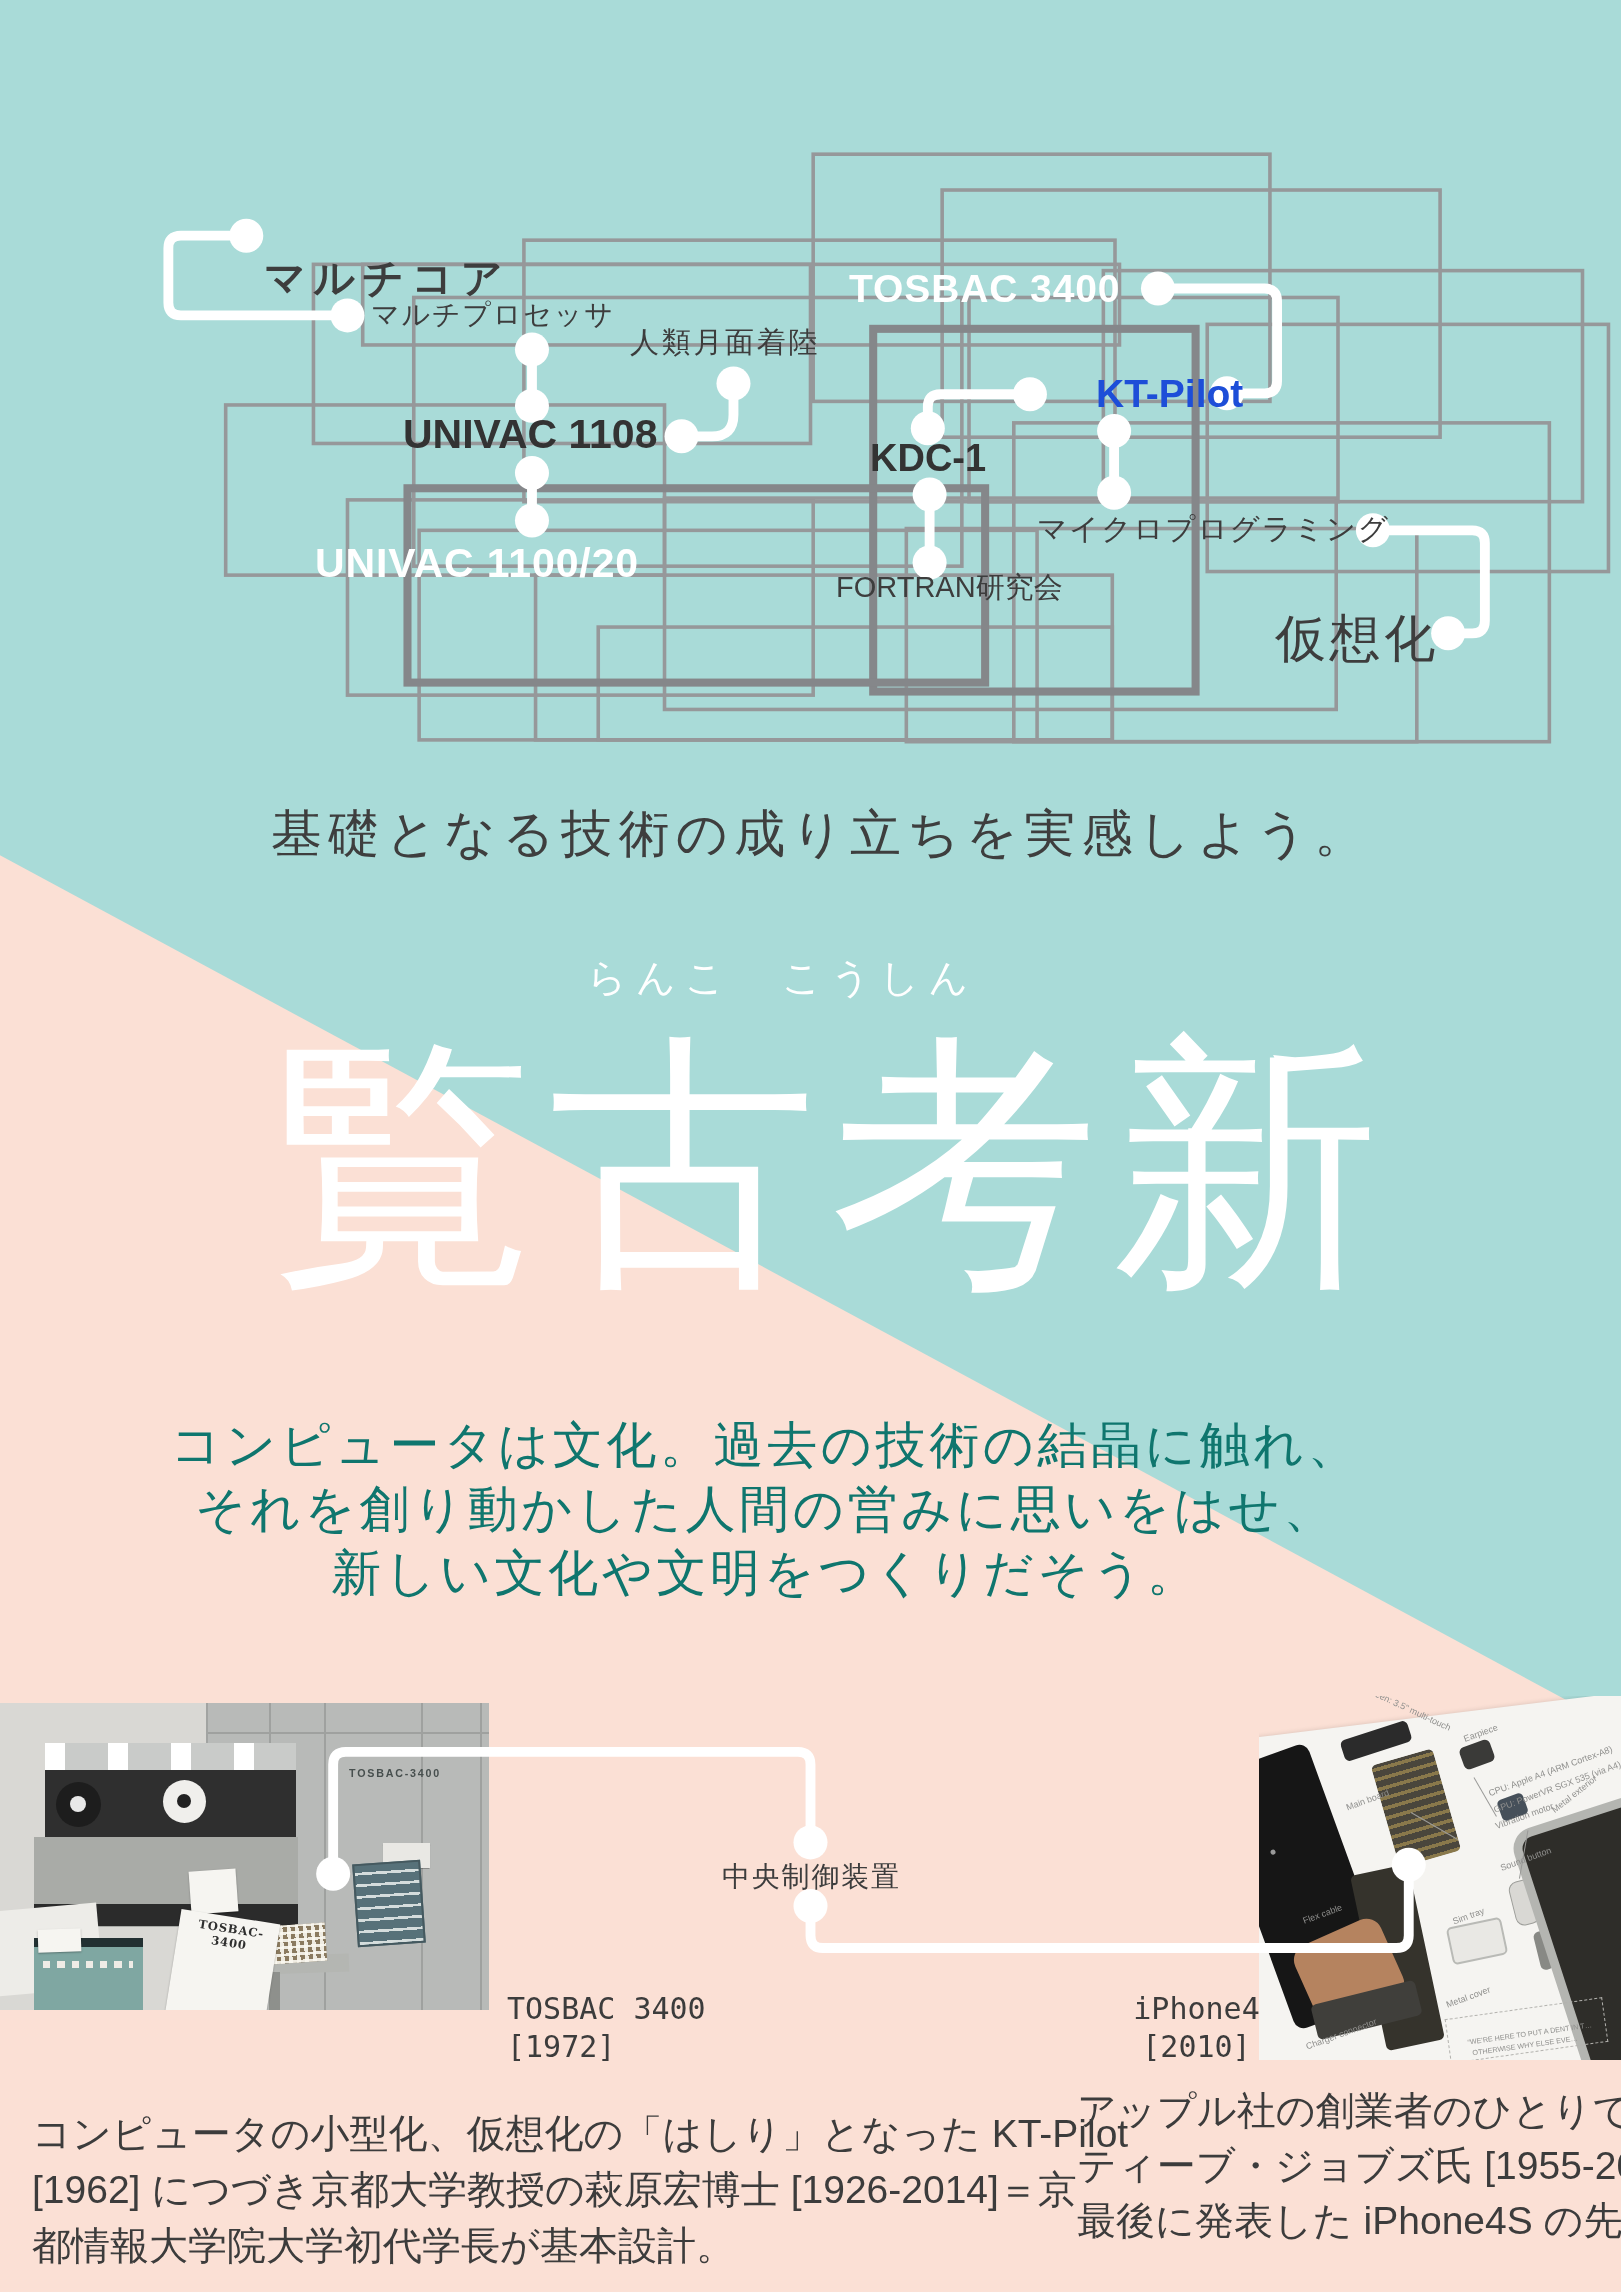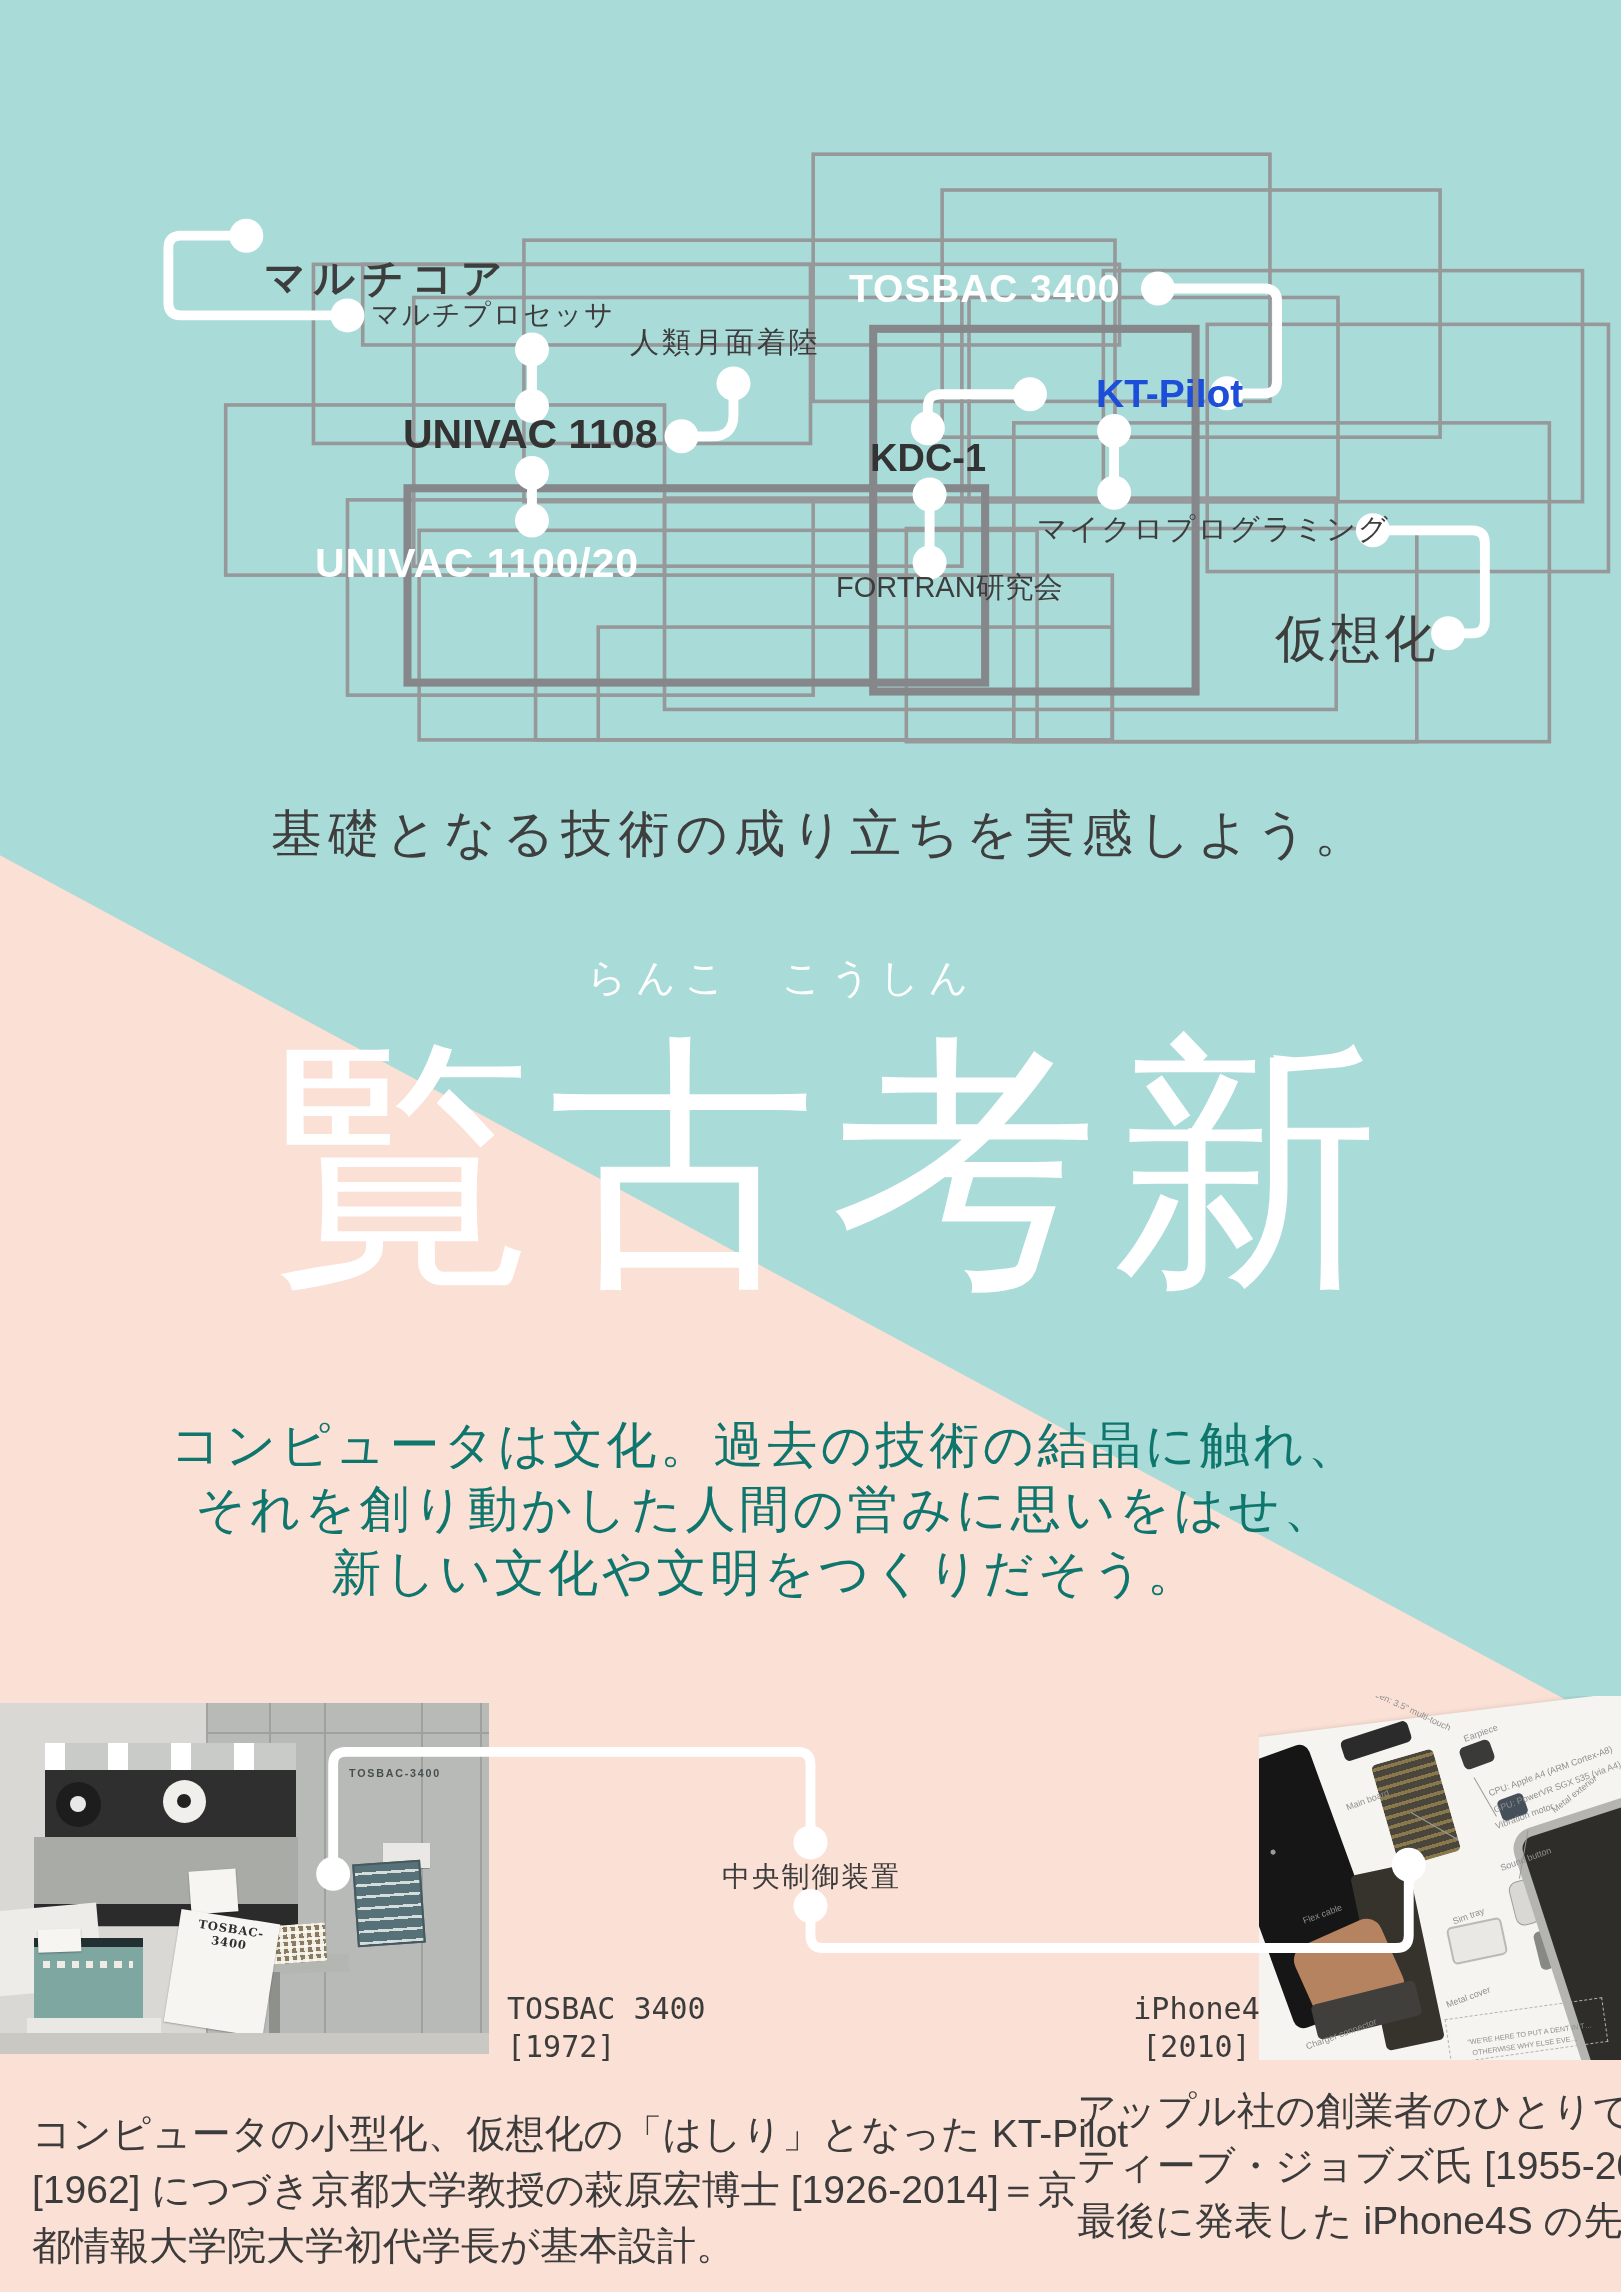--- a/index.html
+++ b/index.html
@@ -37,21 +37,21 @@
     font-size:50px;font-weight:300;color:#0f766e;line-height:64px;letter-spacing:3.6px;z-index:3;}
   
   .caption{position:absolute;font-family:"DejaVu Sans Mono",monospace;font-size:30px;
     line-height:38px;color:#3c3c3c;z-index:6;}
   #cap-tosbac{left:507px;top:1990px;}
   #cap-iphone{left:1125px;top:1990px;width:143px;text-align:center;}
   .desc{position:absolute;font-size:39px;color:#3c3c3c;line-height:56px;z-index:6;white-space:nowrap;}
   #desc-left{left:32px;top:2106px;}
   #desc-right{left:1077px;top:2083px;line-height:55px;}
   
-  #photo-left{position:absolute;left:0;top:1703px;width:489px;height:351px;overflow:hidden;
+  #photo-left{position:absolute;left:0;top:1703px;width:489px;height:307px;overflow:hidden;
     background:#d9d8d4;z-index:2;}
   #photo-left *{position:absolute;}
   .pl-cabinet{left:206px;top:0;width:283px;height:351px;background:#b8bab8;
     border-left:2.7px solid #a2a4a2;}
   .pl-seam{background:#9fa19f;width:1.8px;height:100%;top:0;}
   .pl-cab-label{left:143px;top:64px;color:#474f4e;font-size:10.7px;font-weight:700;
     letter-spacing:1.8px;font-family:"Liberation Sans",sans-serif;}
   .pl-placard{left:176px;top:140px;width:47px;height:25px;background:#e9e8e4;
     box-shadow:0 0.9px 0.9px rgba(0,0,0,.25);}
   .pl-console{left:150px;top:159px;width:64px;height:79px;background:#577179;

